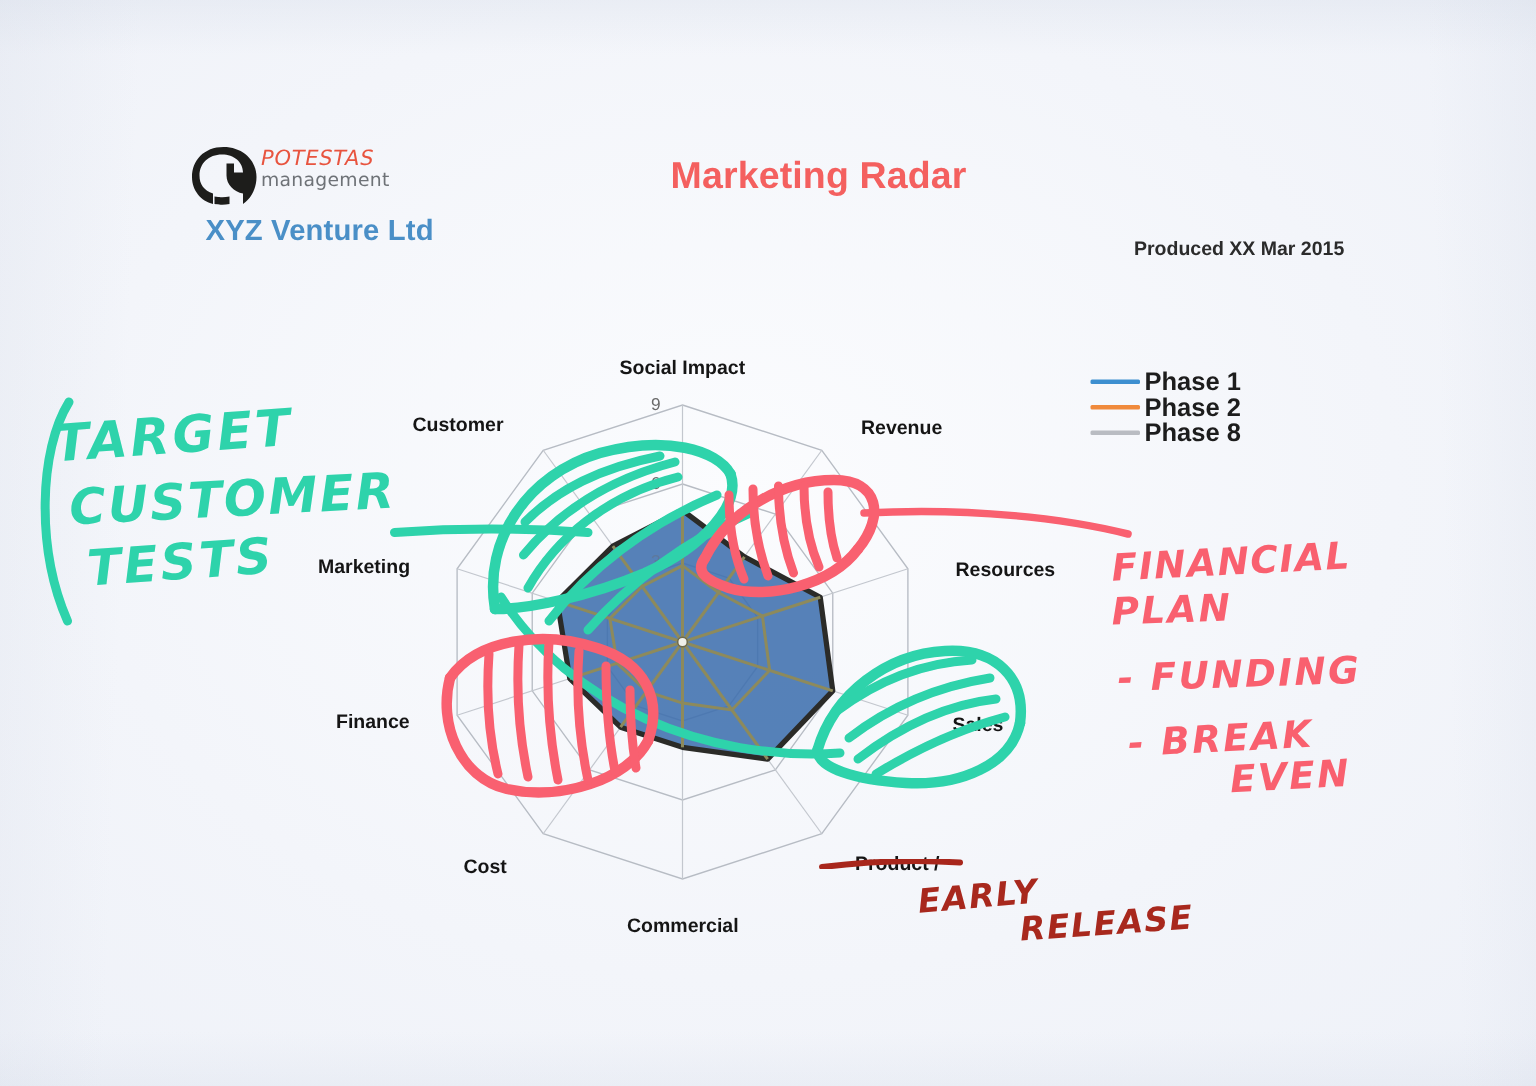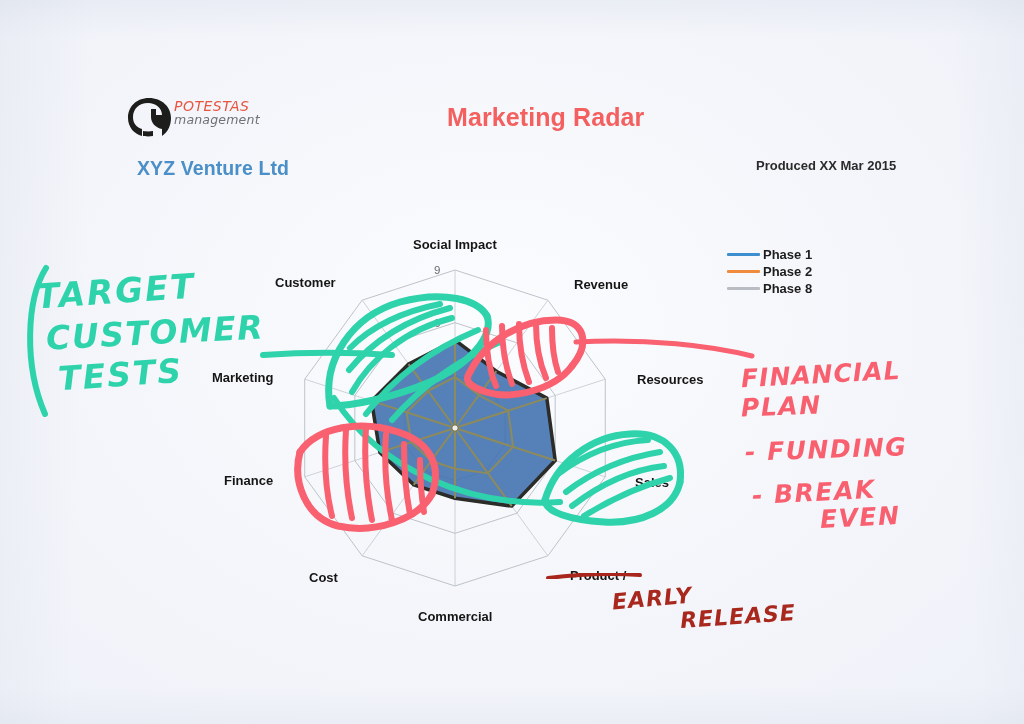--- a/index.html
+++ b/index.html
@@ -46,39 +46,38 @@
     font-family: "DejaVu Sans", sans-serif;
     font-weight: normal;
     font-style: italic;
     font-size: 14px;
     letter-spacing: .5px;
     color: #e8543f;
     display: block;
   }
   #logo-management {
     font-family: "DejaVu Sans", sans-serif;
-    font-style: italic;
     font-size: 12.5px;
     letter-spacing: .2px;
     color: #6e7277;
     display: block;
     margin-top: 1px;
   }
 
   
   #main-title {
     left: 447px; top: 103px;
     font-size: 25px;
     font-weight: bold;
     color: #f4605f;
     letter-spacing: .1px;
     white-space: nowrap;
   }
   #client-name {
-    left: 137px; top: 157px;
+    left: 137px; top: 143px;
     font-size: 19.5px;
     font-weight: bold;
     color: #4a8fc7;
     letter-spacing: .1px;
     white-space: nowrap;
   }
   #produced-date {
     left: 756px; top: 158px;
     font-size: 13px;
     font-weight: bold;
@@ -92,21 +91,21 @@
     display: flex;
     align-items: center;
     height: 17px;
   }
   .legend-swatch {
     width: 33px; height: 3px;
     margin-right: 3px;
     border-radius: 1px;
   }
   .legend-label {
-    font-size: 13px;
+    font-size: 17px;
     font-weight: bold;
     color: #1d1d1d;
   }
 
   
   #chart-area { left: 0; top: 0; width: 1024px; height: 724px; pointer-events: none; }
   .axis-label {
     position: absolute;
     font-size: 13px;
     font-weight: bold;

